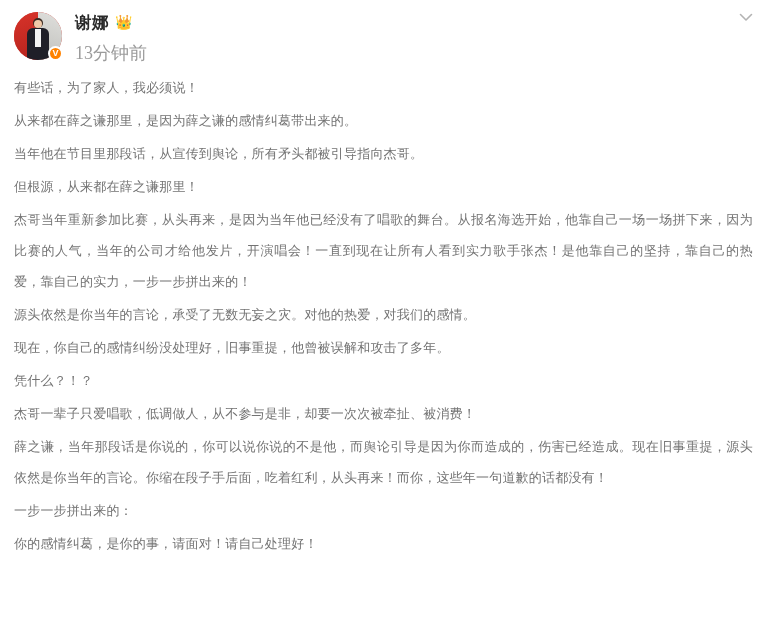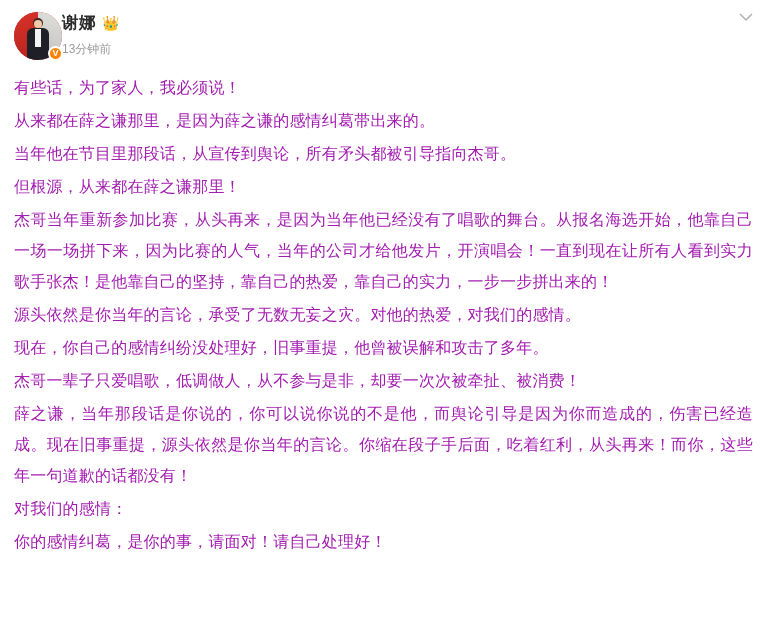--- a/index.html
+++ b/index.html
@@ -105,62 +105,63 @@
     background: #ff8200;
     border: 2px solid #ffffff;
     box-sizing: border-box;
     color: #fff;
     font-size: 9px;
     line-height: 11px;
     text-align: center;
     font-weight: bold;
   }
   .name-block {
-    margin-left: 0;
+    margin-left: 13px;
     padding-top: 2px;
+    font-family: Liberation Serif, serif;
   }
   .name-row {
     display: flex;
     align-items: center;
     gap: 6px;
   }
   .username {
     font-size: 16.5px;
     font-weight: bold;
     color: #2a2a2a;
     letter-spacing: 0.5px;
   }
   .crown {
     font-size: 14px;
     line-height: 1;
     color: #f2b33d;
   }
   .timestamp {
     margin-top: 7px;
-    font-size: 12px;
+    font-size: 18px;
     color: #9b9b9b;
   }
   .chevron {
     position: absolute;
     right: 18px;
     top: 8px;
     width: 18px;
     height: 18px;
     cursor: pointer;
   }
   .chevron svg { display: block; }
   .content {
     margin-top: 6px;
     padding-right: 6px;
   }
   .content p {
     margin: 0 0 2px 0;
-    font-size: 16px;
+    font-size: 13px;
     line-height: 31px;
-    color: #a21caf;
+    color: #737373;
     letter-spacing: 0.2px;
     text-align: justify;
     text-justify: inter-ideograph;
   }
 </style>
 </head>
 <body>
 
 <div class="post">
 
@@ -195,19 +196,20 @@
   </div>
 
   <div class="content">
     <p>有些话，为了家人，我必须说！</p>
     <p>从来都在薛之谦那里，是因为薛之谦的感情纠葛带出来的。</p>
     <p>当年他在节目里那段话，从宣传到舆论，所有矛头都被引导指向杰哥。</p>
     <p>但根源，从来都在薛之谦那里！</p>
     <p>杰哥当年重新参加比赛，从头再来，是因为当年他已经没有了唱歌的舞台。从报名海选开始，他靠自己一场一场拼下来，因为比赛的人气，当年的公司才给他发片，开演唱会！一直到现在让所有人看到实力歌手张杰！是他靠自己的坚持，靠自己的热爱，靠自己的实力，一步一步拼出来的！</p>
     <p>源头依然是你当年的言论，承受了无数无妄之灾。对他的热爱，对我们的感情。</p>
     <p>现在，你自己的感情纠纷没处理好，旧事重提，他曾被误解和攻击了多年。</p>
+    <p>凭什么？！？</p>
     <p>杰哥一辈子只爱唱歌，低调做人，从不参与是非，却要一次次被牵扯、被消费！</p>
     <p>薛之谦，当年那段话是你说的，你可以说你说的不是他，而舆论引导是因为你而造成的，伤害已经造成。现在旧事重提，源头依然是你当年的言论。你缩在段子手后面，吃着红利，从头再来！而你，这些年一句道歉的话都没有！</p>
-    <p>对我们的感情：</p>
+    <p>一步一步拼出来的：</p>
     <p>你的感情纠葛，是你的事，请面对！请自己处理好！</p>
   </div>
 
 </div>
 
 </body></html>

